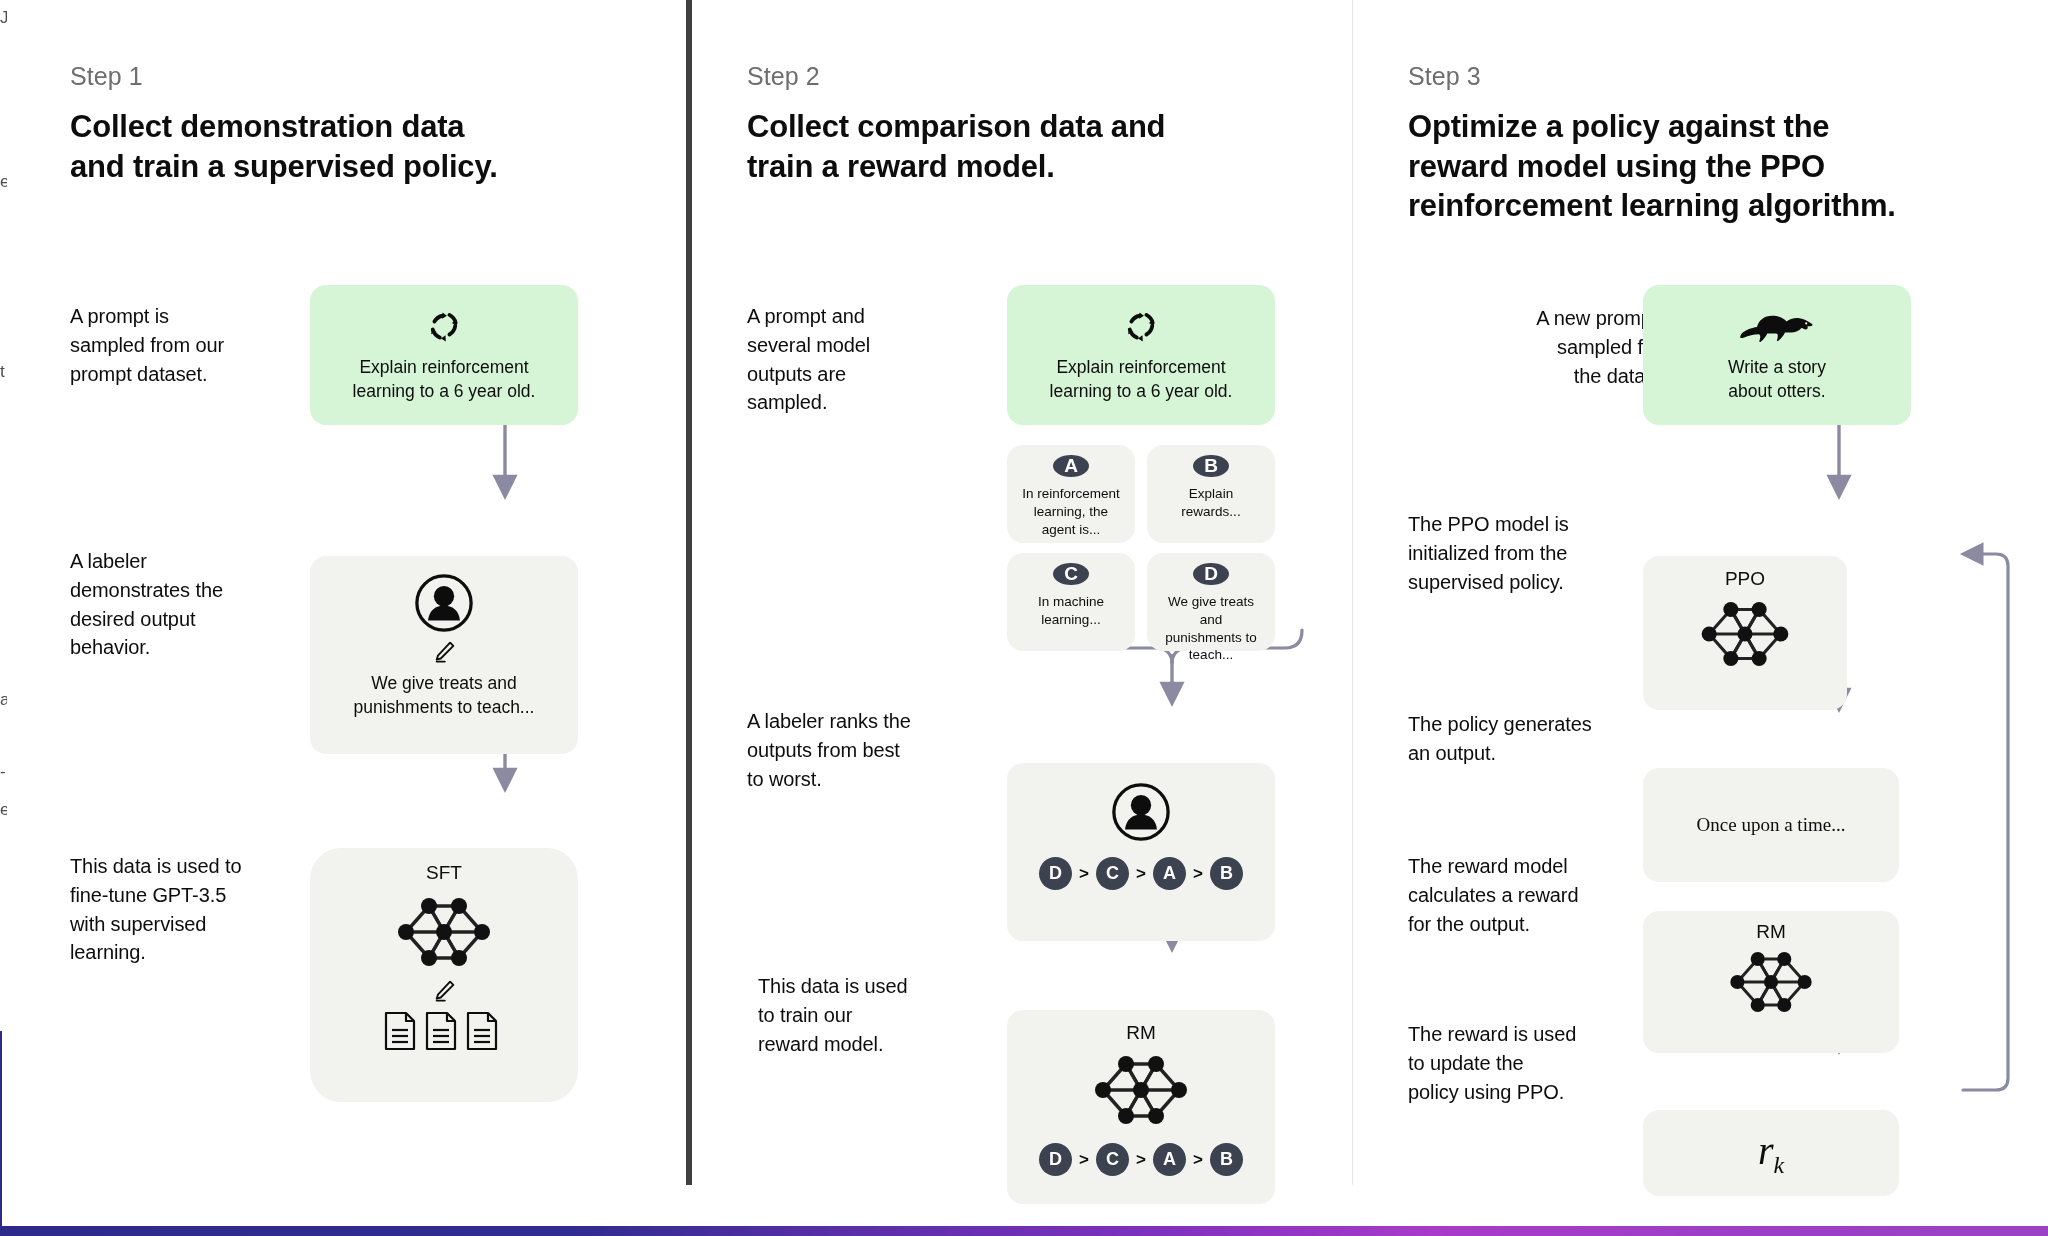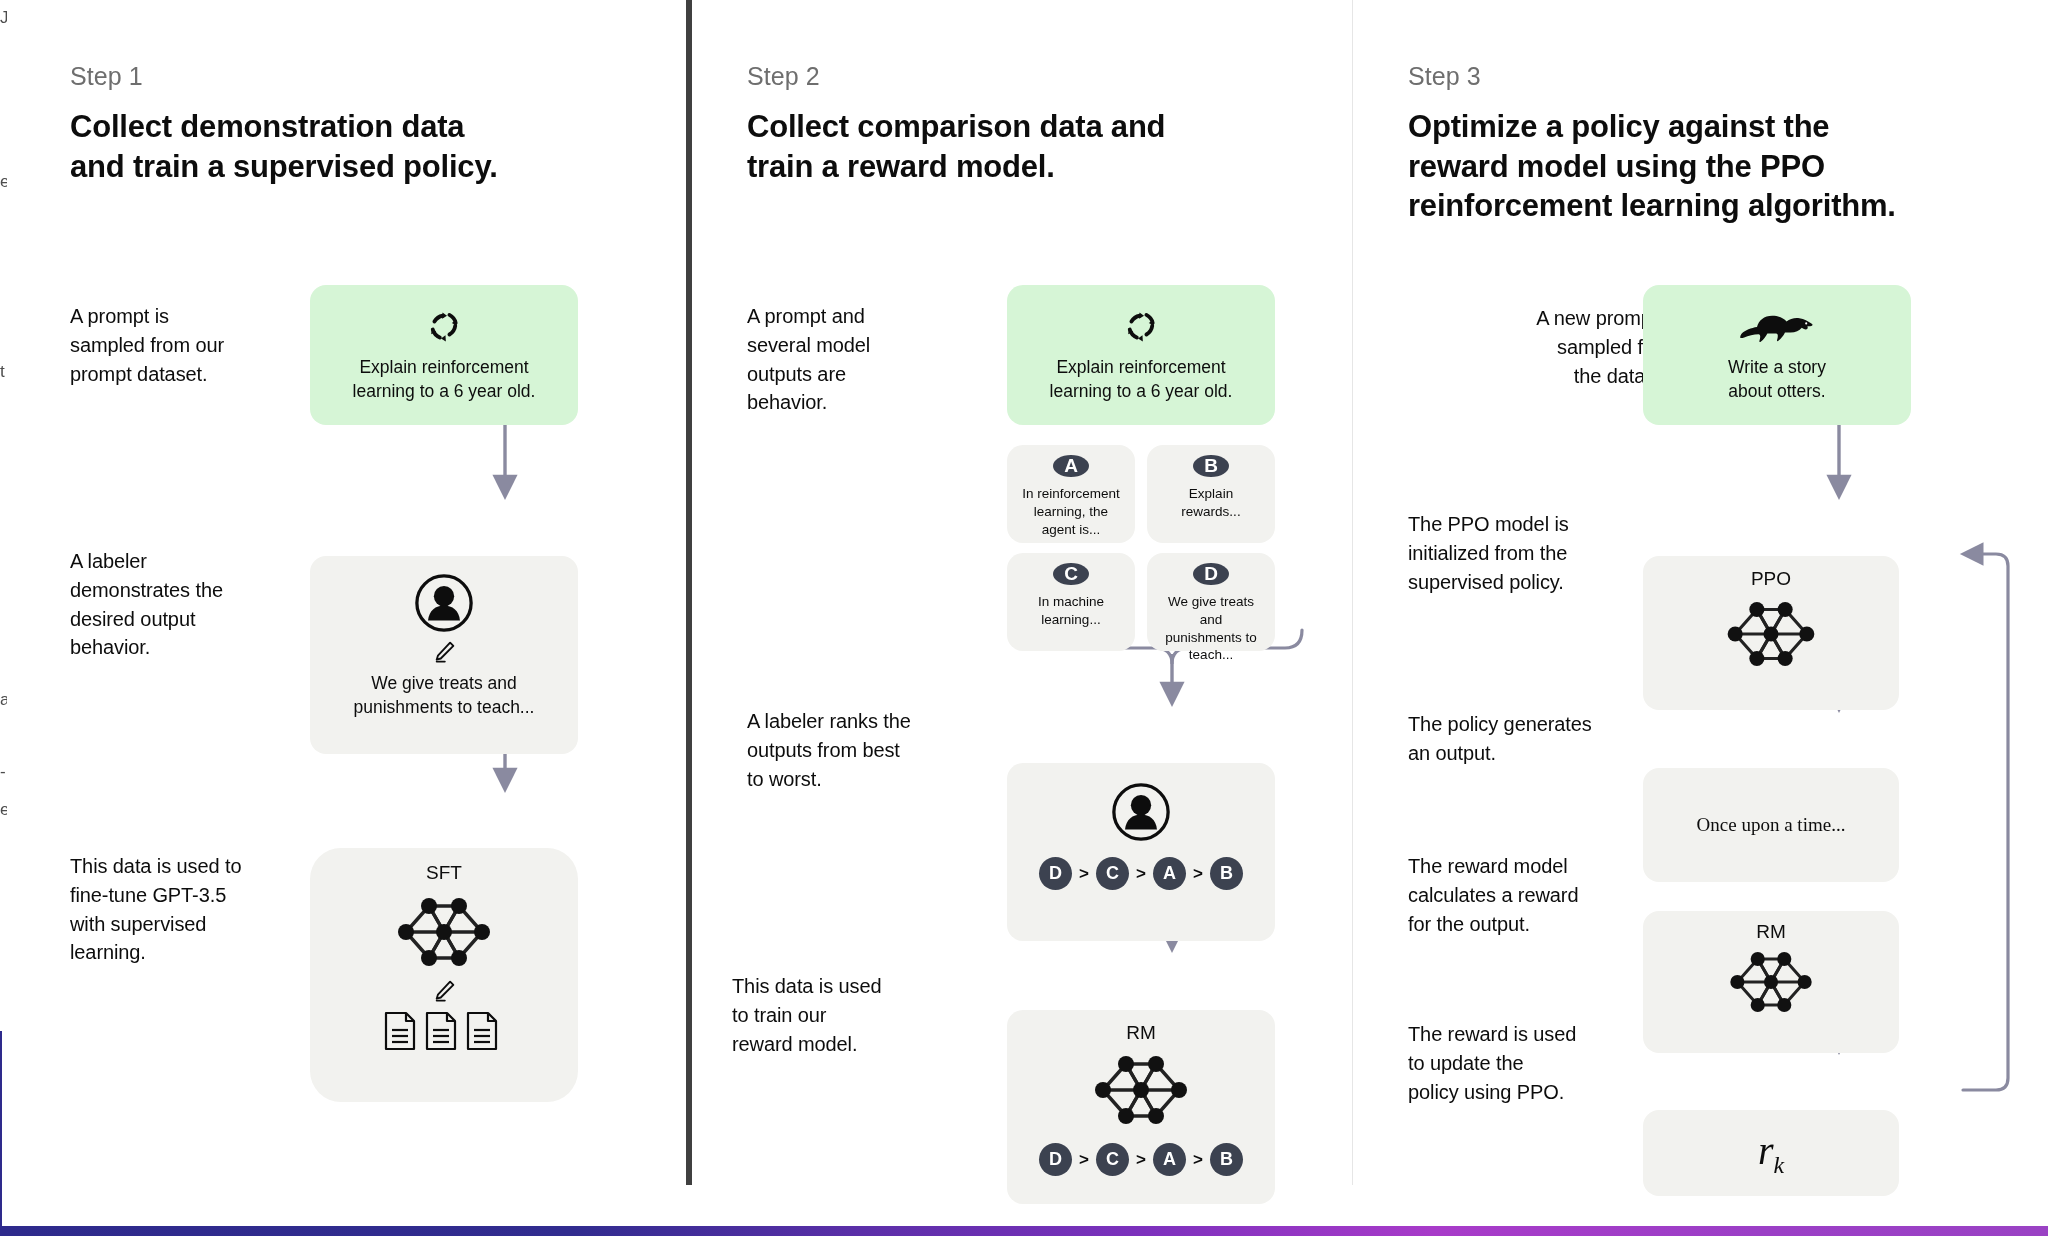--- a/index.html
+++ b/index.html
@@ -352,25 +352,25 @@
 
     <div class="col col-2">
       <div class="col-inner">
         <div class="step-label">Step 2</div>
         <h2 class="step-title">Collect comparison data and
 train a reward model.</h2>
 
         <div class="para" style="left:55px; top:240px; width:260px;">A prompt and
 several model
 outputs are
-behavior.</div>
+sampled.</div>
         <div class="para" style="left:55px; top:645px; width:280px;">A labeler ranks the
 outputs from best
 to worst.</div>
-        <div class="para" style="left:40px; top:910px; width:280px;">This data is used
+        <div class="para" style="left:66px; top:910px; width:280px;">This data is used
 to train our
 reward model.</div>
 
         <div class="card green" style="left:315px; top:223px; width:268px; height:140px;">
           <div class="card-center">
             <span>
               <svg width="40" height="40" viewBox="0 0 48 48">
                 <g fill="none" stroke="#0d0d0d" stroke-width="4.6" stroke-linecap="round">
                   <path d="M12.5,17.5 A14.5,14.5 0 0 1 22.5,10.5"></path>
                   <path d="M37.5,22.5 A14.5,14.5 0 0 1 30.5,33.0"></path>
@@ -519,21 +519,21 @@
                   L38,33 C36,37 33,41 30,43 C29,44 28,44 28,43 C28,42 29,40 29,37
                   C29,35 28,34 27,34 C21,34 14,36 9,38 C6,39 4,39 4,38 C4,36 5,34 6,33 Z"></path>
                 <circle cx="86.5" cy="20.5" r="1.3" fill="#ffffff"></circle>
               </svg>
             </span>
             <div class="card-text" style="margin-top:9px;">Write a story
 about otters.</div>
           </div>
         </div>
 
-        <div class="card" style="left:290px; top:494px; width:256px; height:154px;">
+        <div class="card" style="left:290px; top:494px; width:204px; height:154px;">
           <div class="card-center" style="justify-content:flex-start; padding-top:12px;">
             <div class="card-title">PPO</div>
             <span style="margin-top:2px;">
               <svg width="98" height="84" viewBox="0 0 104 88">
                 <g stroke="#222222" stroke-width="3.4" stroke-linecap="round">
                   <line x1="14" y1="44" x2="37" y2="18"></line>
                     <line x1="14" y1="44" x2="52" y2="44"></line>
                   <line x1="14" y1="44" x2="37" y2="70"></line>
                     <line x1="37" y1="18" x2="67" y2="18"></line>
                   <line x1="37" y1="18" x2="52" y2="44"></line>

